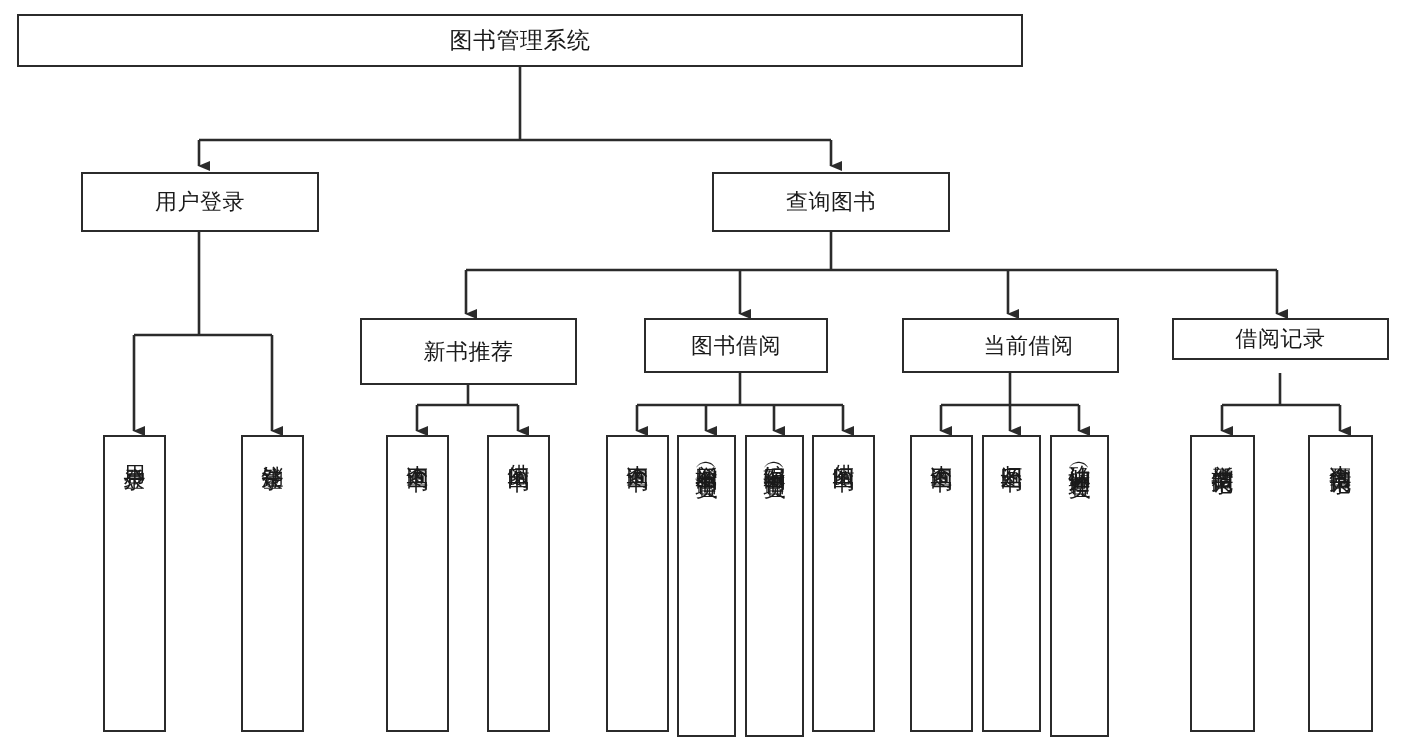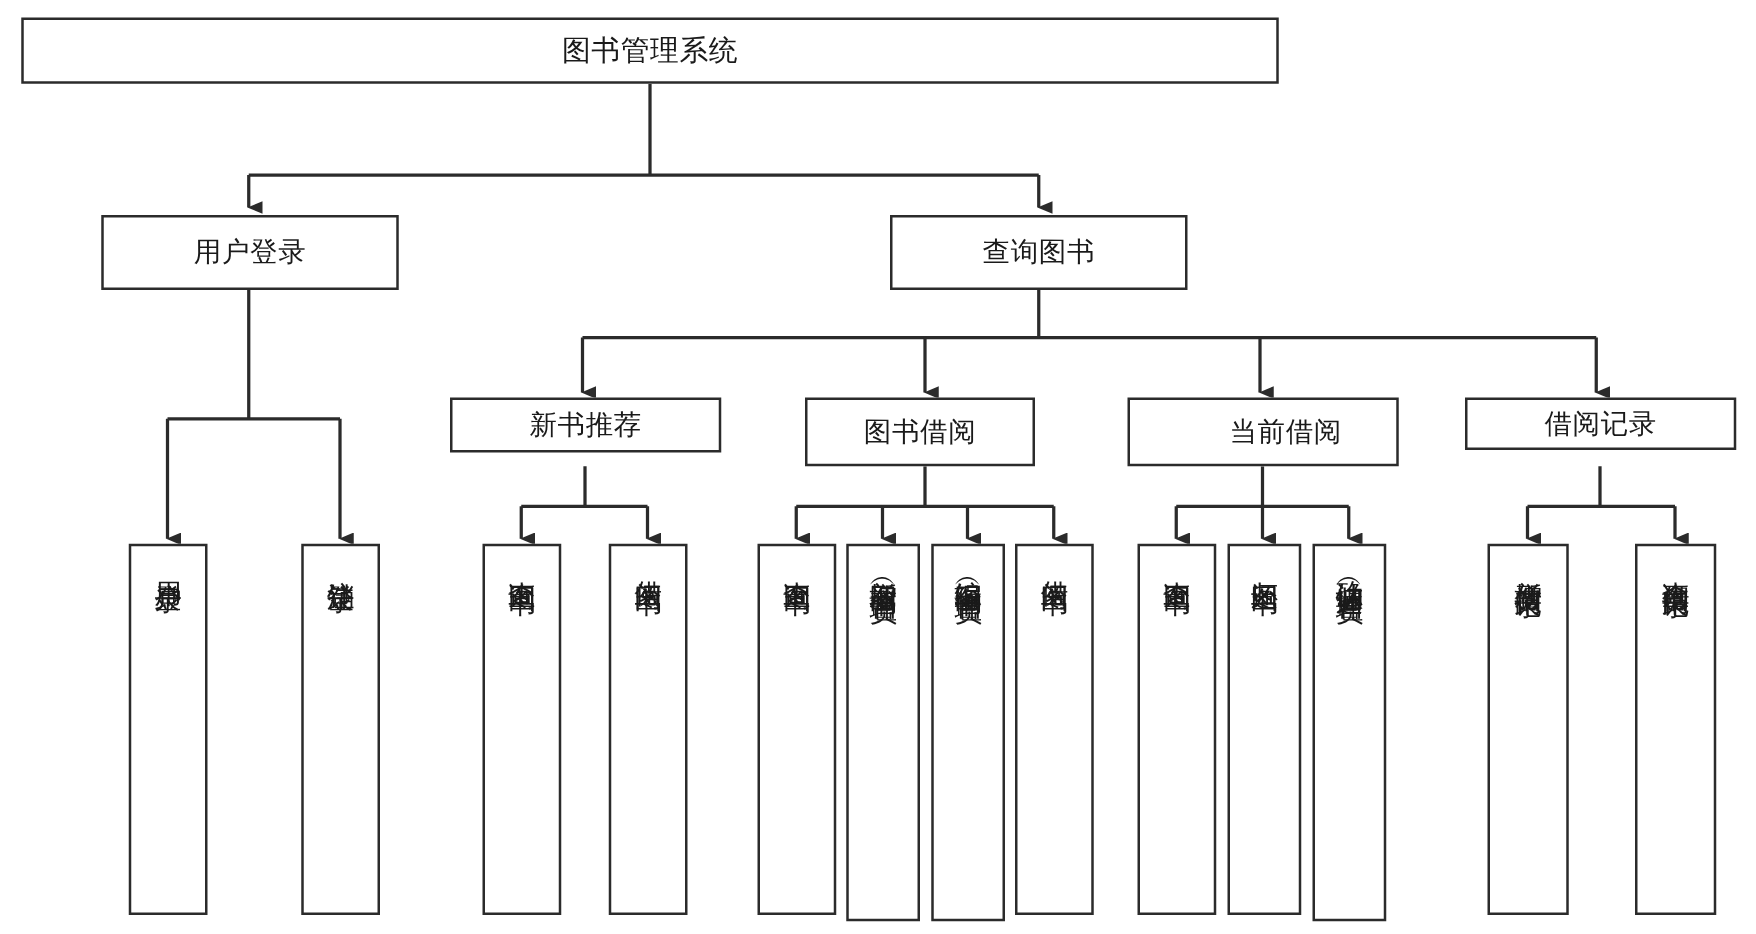--- a/index.html
+++ b/index.html
@@ -133,21 +133,21 @@
   </div>
 
   <div class="node horiz" style="left:81px; top:172px; width:238px; height:60px;">
     <span class="label">用户登录</span>
   </div>
 
   <div class="node horiz" style="left:712px; top:172px; width:238px; height:60px;">
     <span class="label">查询图书</span>
   </div>
 
-  <div class="node horiz" style="left:360px; top:318px; width:217px; height:44px;">
+  <div class="node horiz" style="left:360px; top:318px; width:217px; height:67px;">
     <span class="label">新书推荐</span>
   </div>
 
   <div class="node horiz" style="left:644px; top:318px; width:184px; height:55px;">
     <span class="label">图书借阅</span>
   </div>
 
   <div class="node horiz" style="left:902px; top:318px; width:217px; height:55px;padding-left:36px;">
     <span class="label">当前借阅</span>
   </div>

